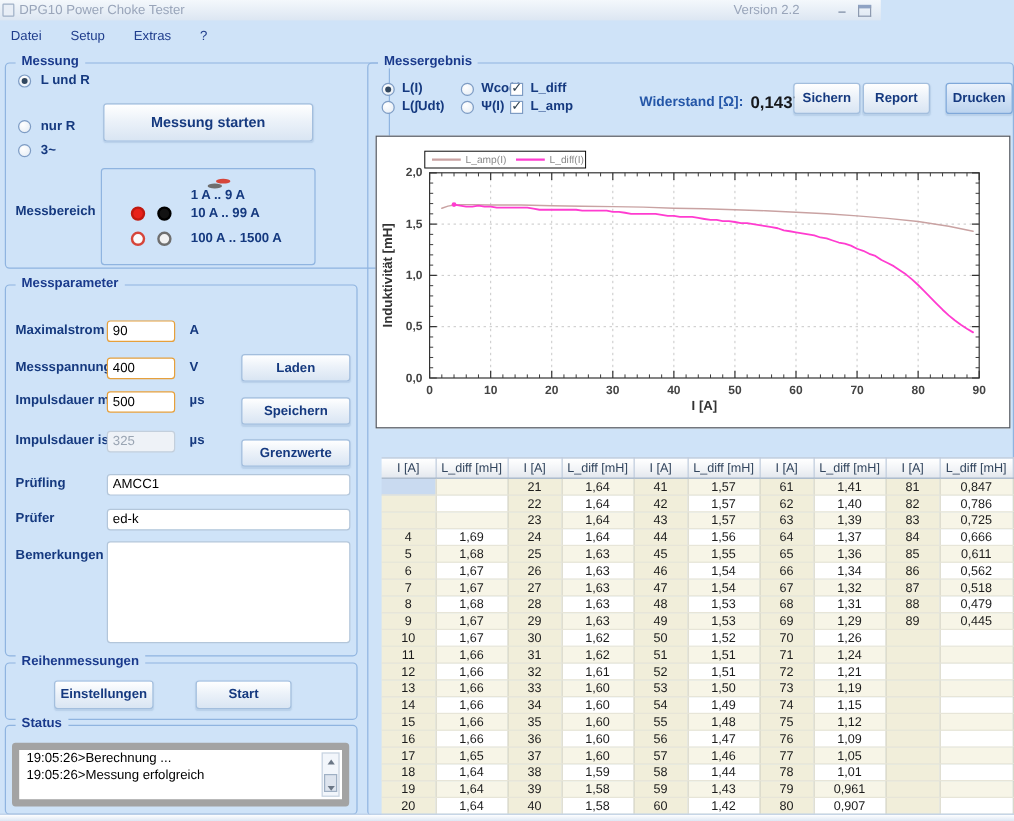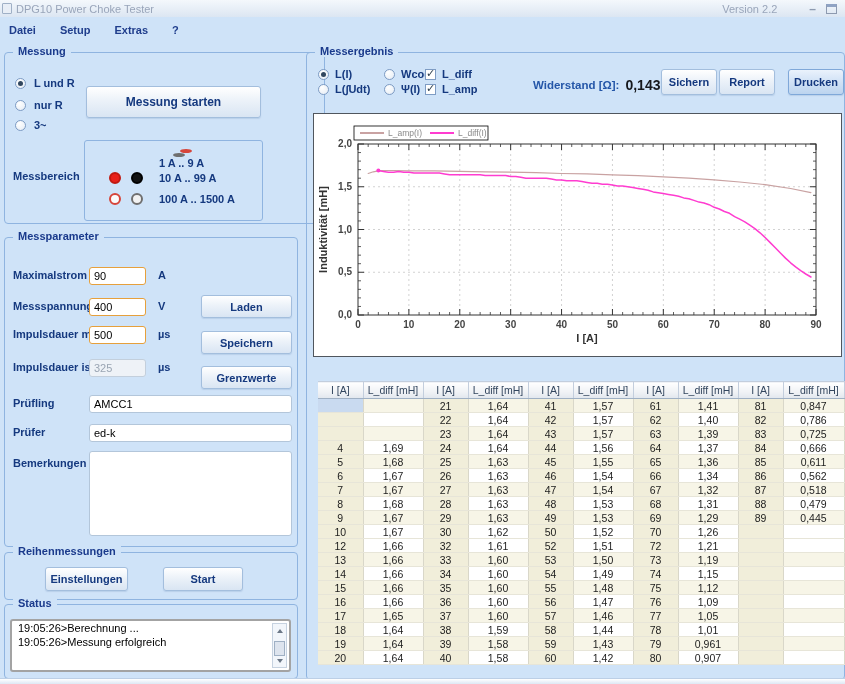--- a/index.html
+++ b/index.html
@@ -1,32 +1,32 @@
 <!DOCTYPE html>
 <html><head>
 <meta charset="utf-8">
 <style>
   html,body{margin:0;padding:0;}
   body{width:845px;height:684px;overflow:hidden;background:#cfe3f8;
        font-family:"Liberation Sans","DejaVu Sans",sans-serif;font-size:11px;color:#1a3a8c;}
   .window{position:absolute;left:0;top:0;width:845px;height:684px;}
 
   
-  .titlebar{position:absolute;left:0;top:0;width:845px;height:17px;
+  .titlebar{position:absolute;left:0;top:0;width:734px;height:17px;
     background:linear-gradient(#f4f8fc,#dce6f2);display:flex;align-items:center;}
   .app-icon{width:8px;height:9px;border:1px solid #9fb0c6;border-radius:1px;margin:0 4px 0 2px;background:#e8eef6;}
   .title-text{color:#99a5ba;font-size:11px;}
   .tb-spacer{flex:1;}
   .version-text{color:#99a5ba;font-size:11px;margin-right:32px;}
   .win-btn{color:#8d9ab0;font-weight:bold;margin-right:10px;font-size:12px;line-height:10px;}
   .maxbox{width:9px;height:6px;border:1px solid #8d9ab0;border-top:3px solid #8fa3c4;margin-right:8px;}
 
   
   .menubar{position:absolute;left:0;top:17px;width:845px;height:26px;display:flex;align-items:center;}
-  .menu-item{padding:0 12px;color:#1f3d8c;font-weight:700;}
+  .menu-item{padding:0 12px;color:#1f3d8c;font-weight:400;}
   .menu-item:first-child{padding-left:9px;}
 
   
   .group{position:absolute;border:1px solid #8fb4e0;border-radius:4px;}
   .glabel{position:absolute;top:-8px;left:8px;background:#cfe3f8;padding:0 5px;color:#1a3a8c;font-weight:700;font-size:11px;white-space:nowrap;}
 
   .btn{position:absolute;background:linear-gradient(#ffffff,#ecf2f9 45%,#d9e5f3);
     border:1px solid #a3bedd;border-radius:3px;color:#15397f;font-weight:700;font-size:11px;
     display:flex;align-items:center;justify-content:center;box-shadow:0 1px 1px rgba(120,150,190,.25);}
   .btn.primary{background:linear-gradient(#eaf2fc,#d3e3f6 45%,#bcd4ef);border-color:#7fa8d9;}
@@ -53,21 +53,21 @@
   .unit{position:absolute;left:153px;color:#15397f;font-weight:600;}
   .tin{position:absolute;left:84px;width:57px;height:18px;border:1px solid #b3c6da;border-radius:3px;
     font-family:inherit;font-size:11px;padding:0 4px;background:#fff;color:#000;box-sizing:border-box;}
   .tin.hl{border-color:#e6a03c;}
   .tin.dis{background:#eef2f7;color:#9aa5b3;border-color:#c3cfdc;}
   .tin.wide{width:203px;}
   .tarea{position:absolute;left:84px;width:203px;border:1px solid #b3c6da;border-radius:3px;background:#fff;resize:none;font-family:inherit;font-size:11px;box-sizing:border-box;}
   .side-btn{left:196px;width:89px;height:21px;margin-top:28px;}
 
   .status-text{position:absolute;left:5px;top:14px;width:281px;height:53px;background:#fff;
-    border:2px solid #a3a3a3;border-radius:3px;box-sizing:border-box;}
+    border:6px solid #a3a3a3;border-radius:3px;box-sizing:border-box;}
   .status-line{color:#000;padding:0 6px;line-height:14px;}
   .status-line:first-child{padding-top:3px;}
   .sb{position:absolute;top:2px;right:2px;bottom:2px;width:15px;background:#f2f6fb;border:1px solid #c6d2e0;box-sizing:border-box;}
   .sb-btn{position:absolute;left:1px;width:11px;height:11px;display:flex;align-items:center;justify-content:center;}
   .tri-up{width:0;height:0;border-left:3px solid transparent;border-right:3px solid transparent;border-bottom:4px solid #6b7786;}
   .tri-dn{width:0;height:0;border-left:3px solid transparent;border-right:3px solid transparent;border-top:4px solid #6b7786;}
   .sb-thumb{position:absolute;left:1px;top:17px;width:11px;height:15px;background:#dde4ee;border:1px solid #9fb0c4;box-sizing:border-box;}
 
   
   .res-radio{position:absolute;display:flex;align-items:center;gap:6px;}
@@ -123,21 +123,21 @@
           <span class="led filled-red"></span>
           <span class="led filled-black"></span>
           <span class="range-label">10 A .. 99 A</span>
         </div>
         <div class="range-row" style="top: 50px;">
           <span class="led outline-red"></span>
           <span class="led outline-gray"></span>
           <span class="range-label">100 A .. 1500 A</span>
         </div>
       </div>
-  <div class="mode-row" style="top: 24px;">
+  <div class="mode-row" style="top: 8px;">
         <span class="radio sel"></span>
         <span class="rlabel">L und R</span>
       </div>
       <div class="mode-row" style="top: 46px; text-align: center;">
         <span class="radio"></span>
         <span class="rlabel">nur R</span>
       </div>
       <div class="mode-row" style="top: 66px;">
         <span class="radio"></span>
         <span class="rlabel">3~</span>
@@ -515,20 +515,32 @@
               <td class="cl">1,67</td>
               <td class="ci">30</td>
               <td class="cl">1,62</td>
               <td class="ci">50</td>
               <td class="cl">1,52</td>
               <td class="ci">70</td>
               <td class="cl">1,26</td>
               <td class="ci"></td>
               <td class="cl"></td>
             </tr>
+            <tr class="odd">
+              <td class="ci">11</td>
+              <td class="cl">1,66</td>
+              <td class="ci">31</td>
+              <td class="cl">1,62</td>
+              <td class="ci">51</td>
+              <td class="cl">1,51</td>
+              <td class="ci">71</td>
+              <td class="cl">1,24</td>
+              <td class="ci"></td>
+              <td class="cl"></td>
+            </tr>
             <tr>
               <td class="ci">12</td>
               <td class="cl">1,66</td>
               <td class="ci">32</td>
               <td class="cl">1,61</td>
               <td class="ci">52</td>
               <td class="cl">1,51</td>
               <td class="ci">72</td>
               <td class="cl">1,21</td>
               <td class="ci"></td>

